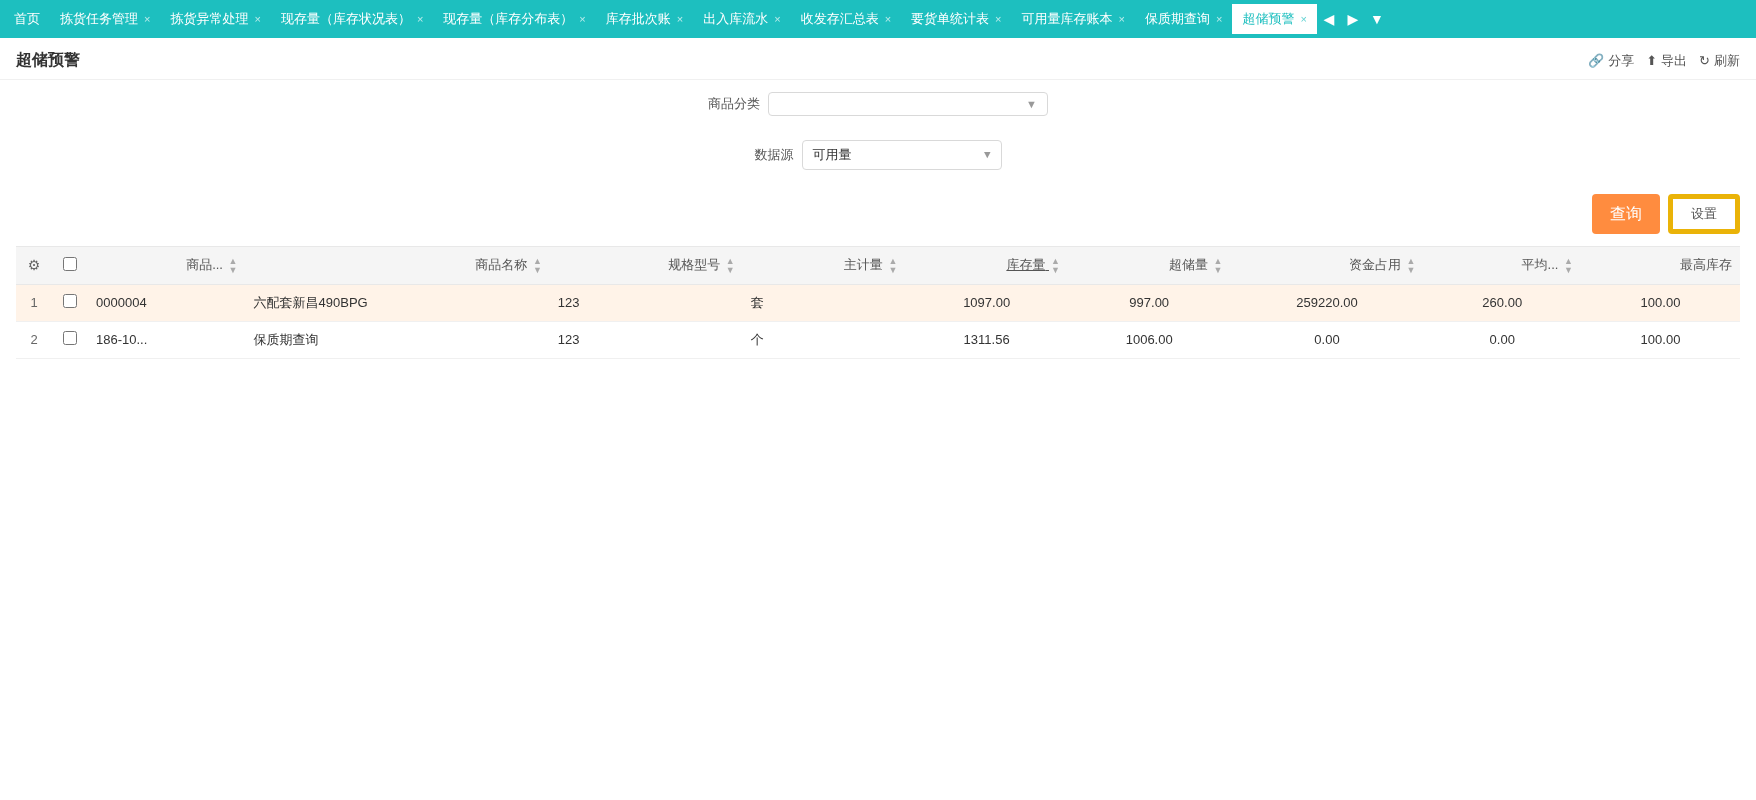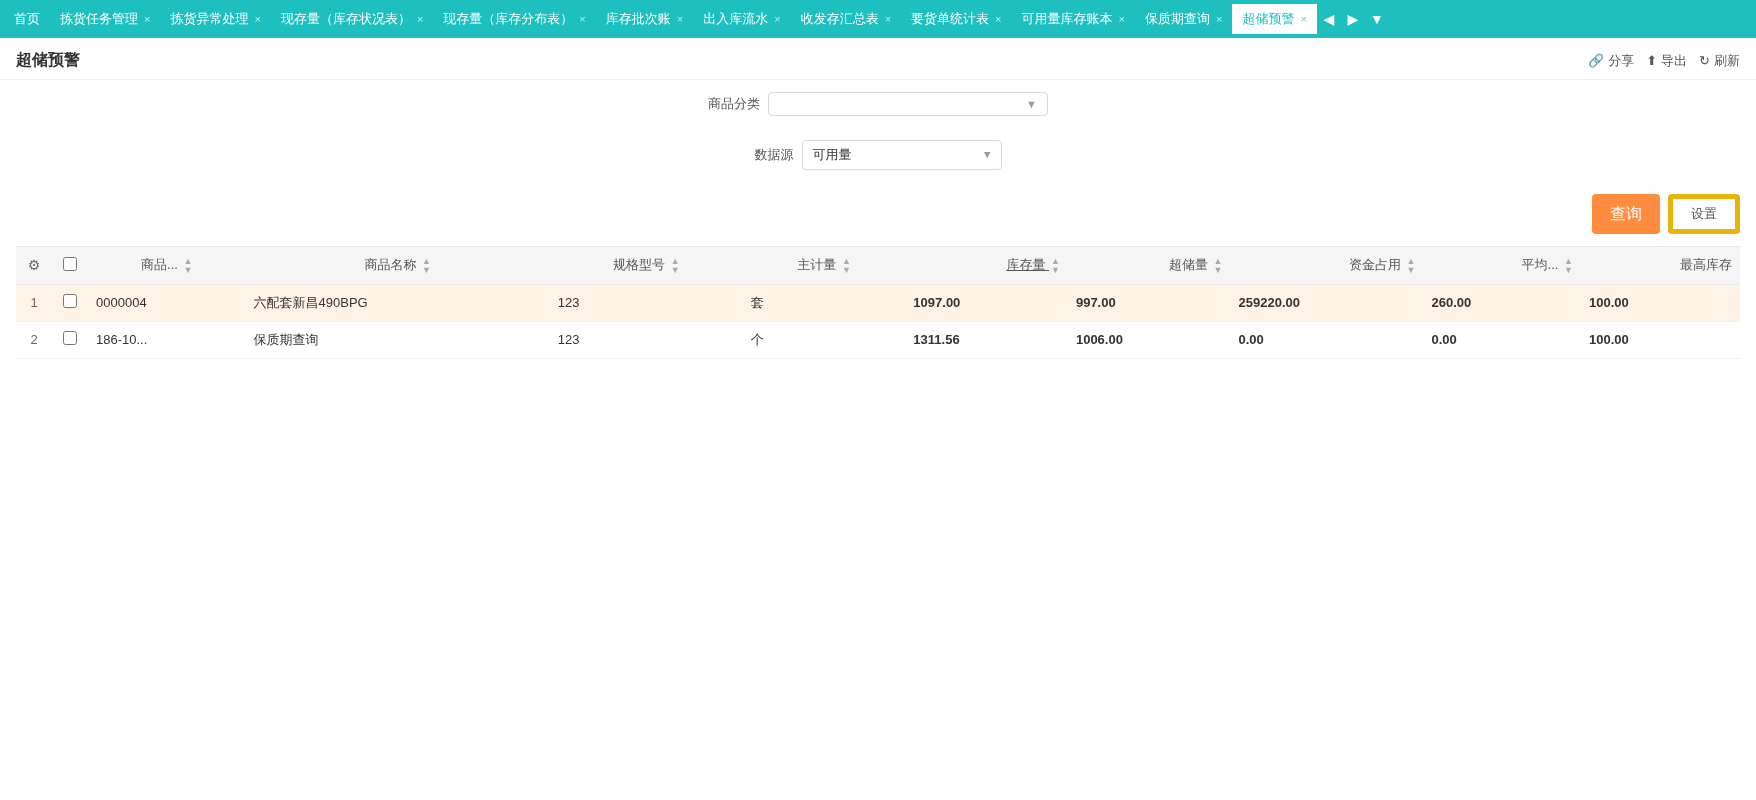--- a/index.html
+++ b/index.html
@@ -139,21 +139,21 @@
       border-collapse: collapse;
       font-size: 13px;
     }
     thead tr {
       background: #f5f5f5;
       border-top: 1px solid #e8e8e8;
       border-bottom: 1px solid #e8e8e8;
     }
     thead th {
       padding: 9px 8px;
-      text-align: center;
+      text-align: right;
       color: #555;
       font-weight: normal;
       white-space: nowrap;
       border-right: none;
     }
     thead th .sort-arrows {
       display: inline-flex;
       flex-direction: column;
       margin-left: 2px;
       gap: 0;
@@ -167,21 +167,21 @@
     tbody tr {
       border-bottom: 1px solid #f0f0f0;
     }
     tbody tr.row-highlighted { background: #fff3e8; }
     tbody td {
       padding: 9px 8px;
       color: #333;
       white-space: nowrap;
     }
     td.center { text-align: center; }
-    td.number { text-align: left; font-weight: bold; }
+    td.number { text-align: center; }
     .row-num { text-align: center; color: #666; }
     input[type="checkbox"] { cursor: pointer; width: 14px; height: 14px; accent-color: #1dbfbf; }
 
     
     .gear-icon { font-size: 14px; color: #666; cursor: pointer; }
   </style>
 </head>
 <body>
 
 <div class="top-nav">

